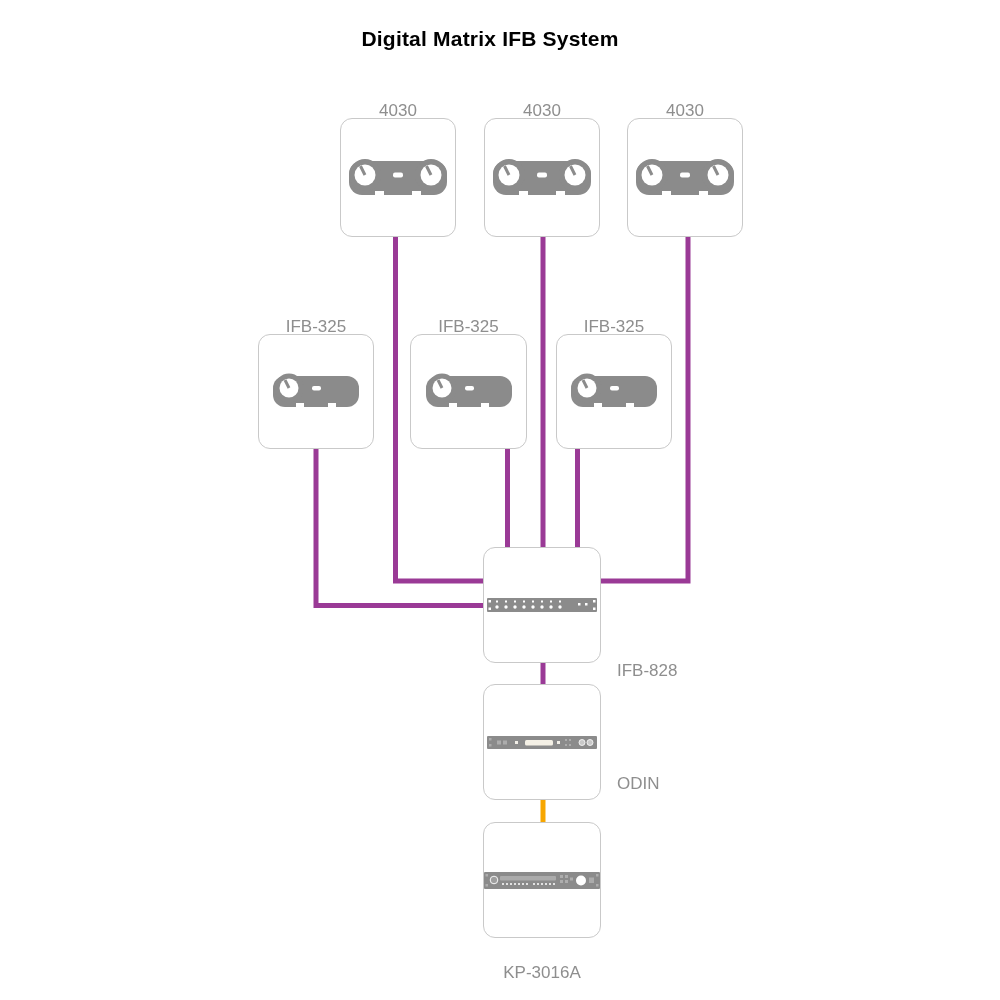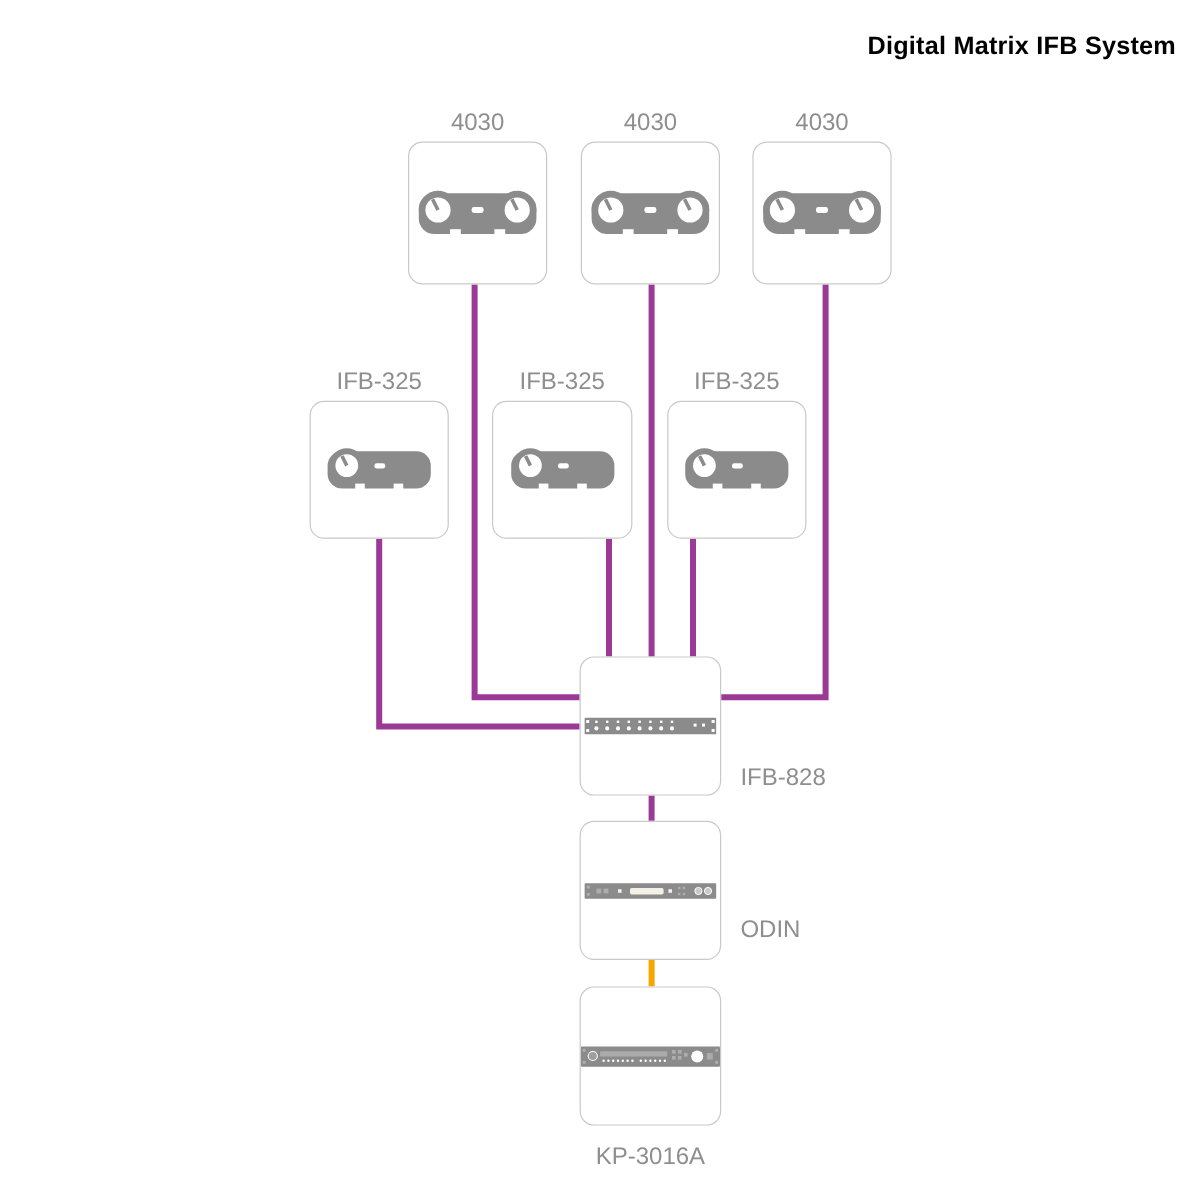--- a/index.html
+++ b/index.html
@@ -1,54 +1,55 @@
 <!DOCTYPE html>
 <html><head>
 <meta charset="utf-8">
 <style>
   html,body{margin:0;padding:0;background:#fff;}
   .canvas{
     position:relative;width:1000px;height:1000px;background:#fff;
     font-family:"Liberation Sans", sans-serif;overflow:hidden;
   }
   .title{
-    position:absolute;top:27px;left:0;width:980px;text-align:right;
+    position:absolute;top:27px;left:0;width:980px;text-align:center;
     font-size:21px;font-weight:bold;color:#000;letter-spacing:.2px;
   }
   .wires{position:absolute;left:0;top:0;z-index:0;}
   .wires polyline{fill:none;stroke-width:5;}
   .devbox{
     position:absolute;z-index:1;background:#fff;border:1px solid #C9C9C9;
     border-radius:12px;display:flex;align-items:center;justify-content:center;
     box-sizing:border-box;
   }
   .nodelabel{
-    position:absolute;z-index:2;font-size:20px;color:#8E8E8E;
+    position:absolute;z-index:2;font-size:17px;color:#8E8E8E;
     white-space:nowrap;
+    margin-top:10px;
   }
   .lbl-center{text-align:center;}
   
   #box-4030-1{left:340px;top:118px;width:116px;height:119px;}
   #box-4030-2{left:484px;top:118px;width:116px;height:119px;}
   #box-4030-3{left:627px;top:118px;width:116px;height:119px;}
   #lbl-4030-1{left:340px;top:91px;width:116px;}
   #lbl-4030-2{left:484px;top:91px;width:116px;}
   #lbl-4030-3{left:627px;top:91px;width:116px;}
   
   #box-ifb325-1{left:258px;top:334px;width:116px;height:115px;}
   #box-ifb325-2{left:410px;top:334px;width:117px;height:115px;}
   #box-ifb325-3{left:556px;top:334px;width:116px;height:115px;}
   #lbl-ifb325-1{left:258px;top:307px;width:116px;}
   #lbl-ifb325-2{left:410px;top:307px;width:117px;}
   #lbl-ifb325-3{left:556px;top:307px;width:116px;}
   
   #box-ifb828{left:483px;top:547px;width:118px;height:116px;}
   #box-odin{left:483px;top:684px;width:118px;height:116px;}
   #box-kp3016a{left:483px;top:822px;width:118px;height:116px;}
-  #lbl-ifb828{left:617px;top:637px;}
+  #lbl-ifb828{left:617px;top:651px;}
   #lbl-odin{left:617px;top:764px;}
   #lbl-kp3016a{left:483px;top:953px;width:118px;}
 </style>
 </head>
 <body>
 
 <div class="canvas">
 
   <div class="title">Digital Matrix IFB System</div>
 

